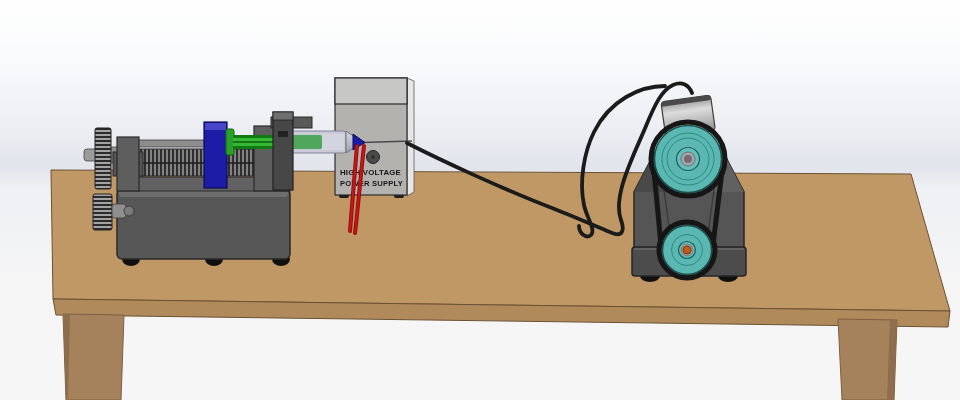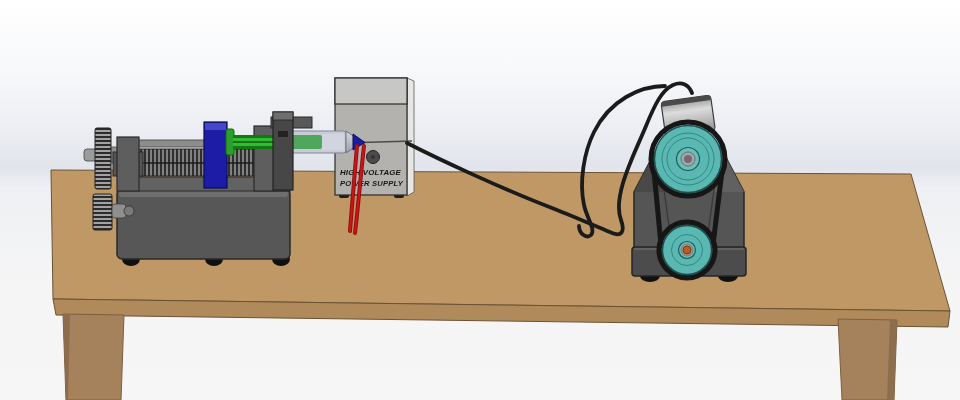--- a/index.html
+++ b/index.html
@@ -1,18 +1,18 @@
 <!DOCTYPE html>
 <html><head>
 <meta charset="utf-8">
 <style>
   html,body{margin:0;padding:0;}
   body{width:960px;height:400px;overflow:hidden;font-family:"Liberation Sans",sans-serif;}
   .scene{position:relative;width:960px;height:400px;
-    background:linear-gradient(180deg,#ffffff 0%,#f7f8fa 18%,#eceef3 32%,#e1e4eb 42%,#eff0f3 47%,#f5f5f6 70%,#f6f6f7 100%);font-style:italic;}
+    background:linear-gradient(180deg,#ffffff 0%,#f7f8fa 18%,#eceef3 32%,#e1e4eb 42%,#eff0f3 47%,#f5f5f6 70%,#f6f6f7 100%);}
   svg{position:absolute;left:0;top:0;}
   .psu-label{font-size:7.5px;font-weight:bold;fill:#161616;letter-spacing:.2px;}
 </style>
 </head>
 <body>
 
 <div class="scene">
 <svg width="960" height="400" viewBox="0 0 960 400">
   <defs>
     <linearGradient id="motorGrad" x1="0" y1="0" x2="0" y2="1">

